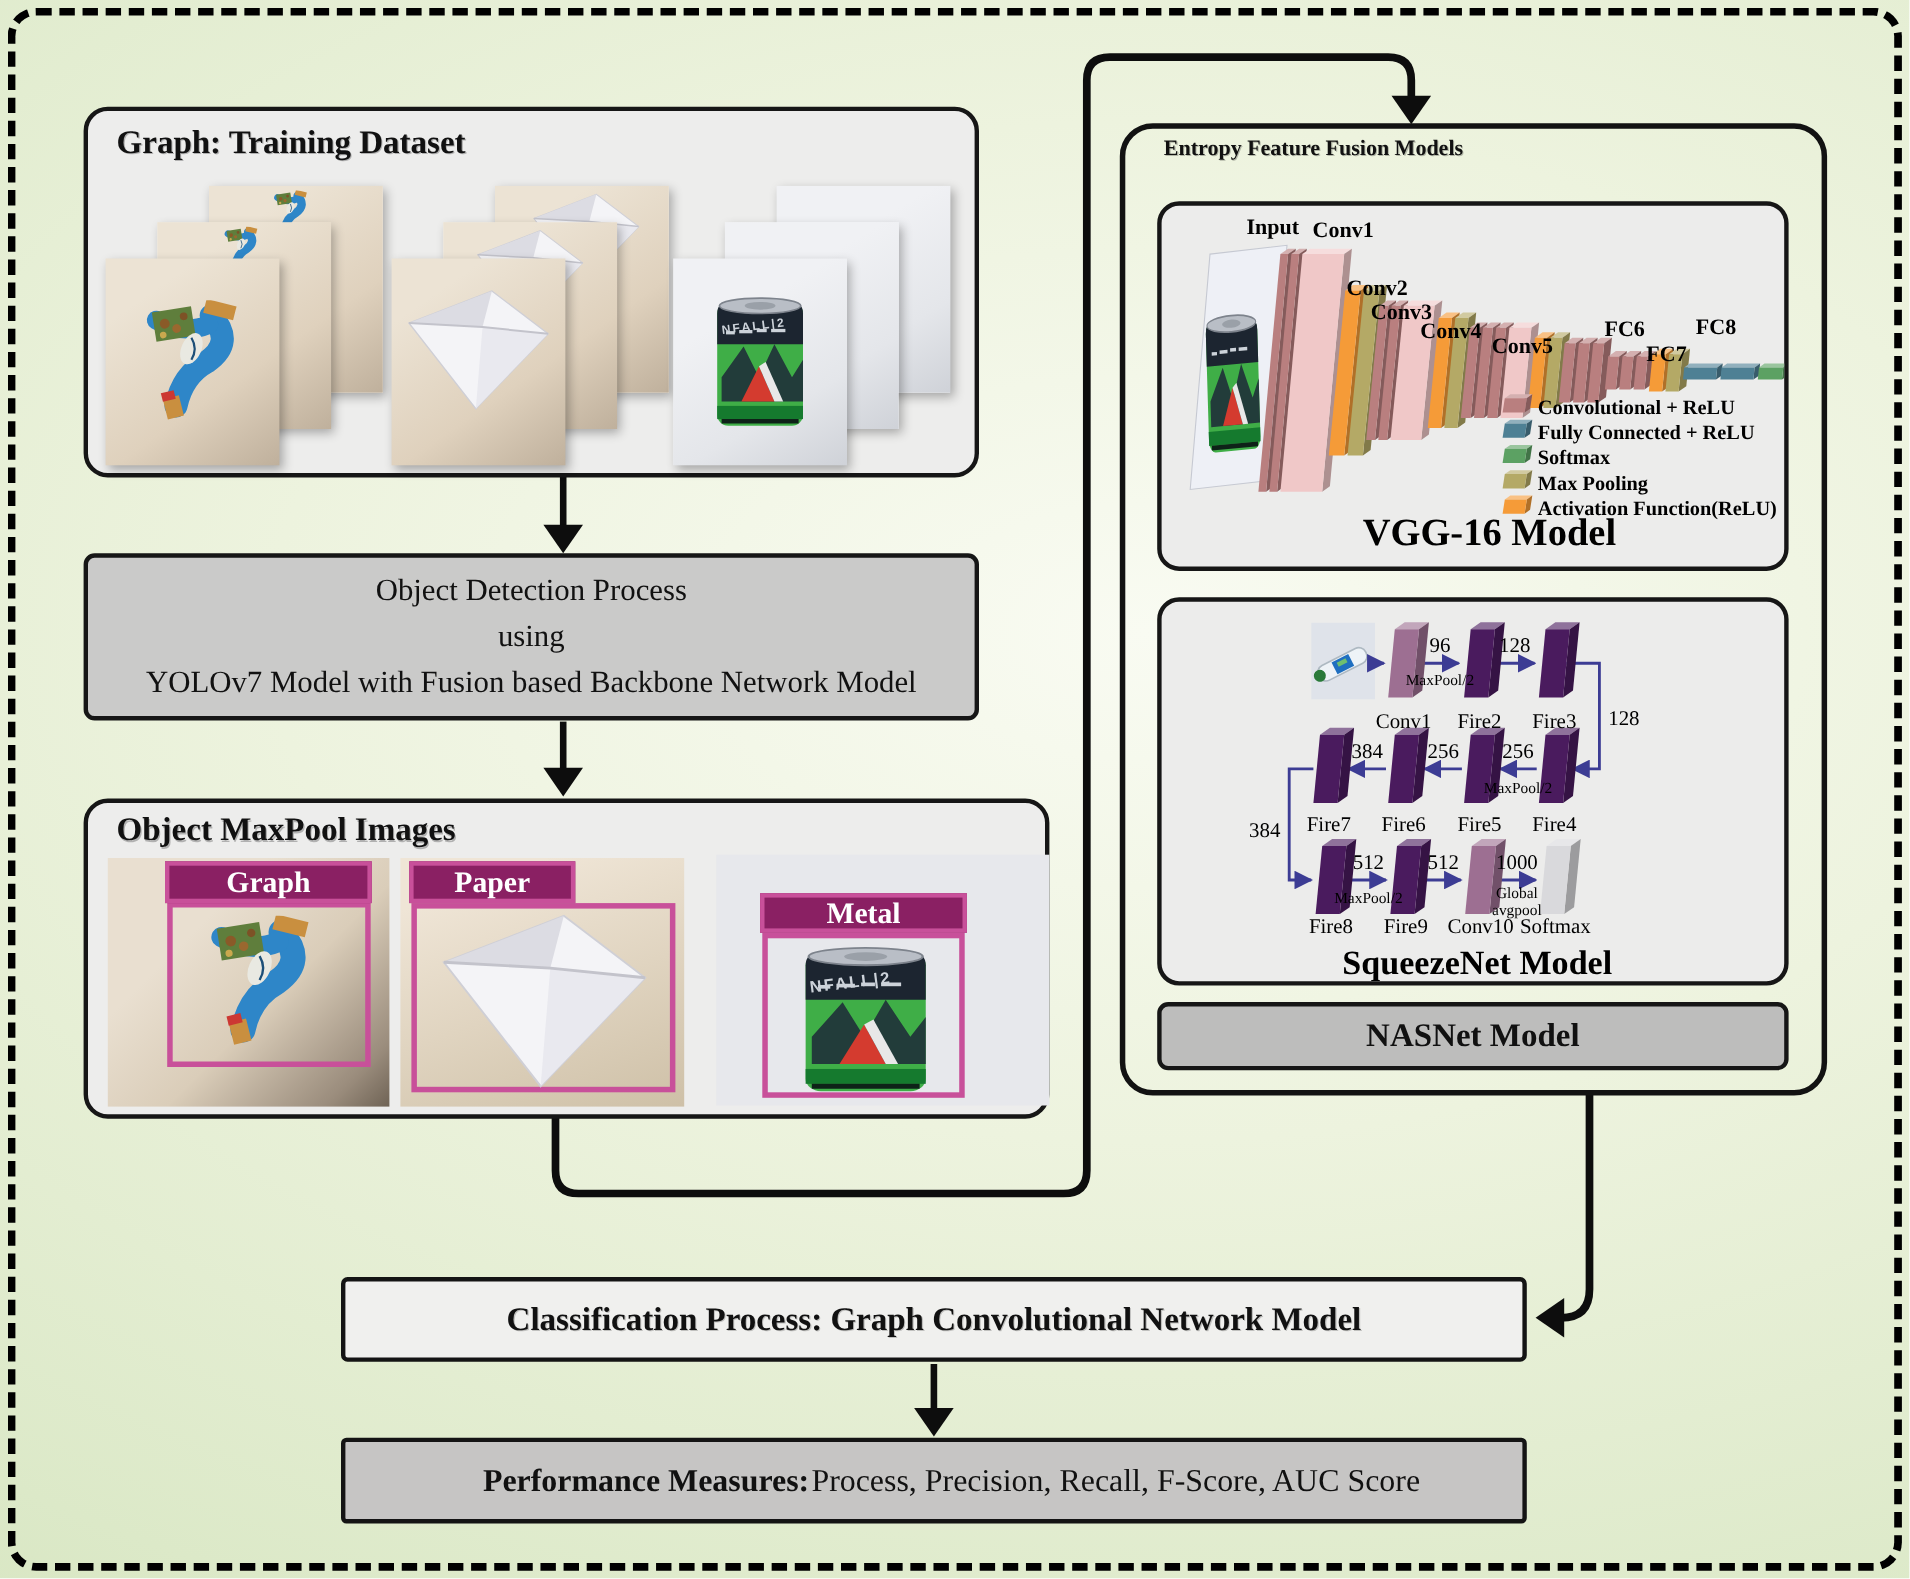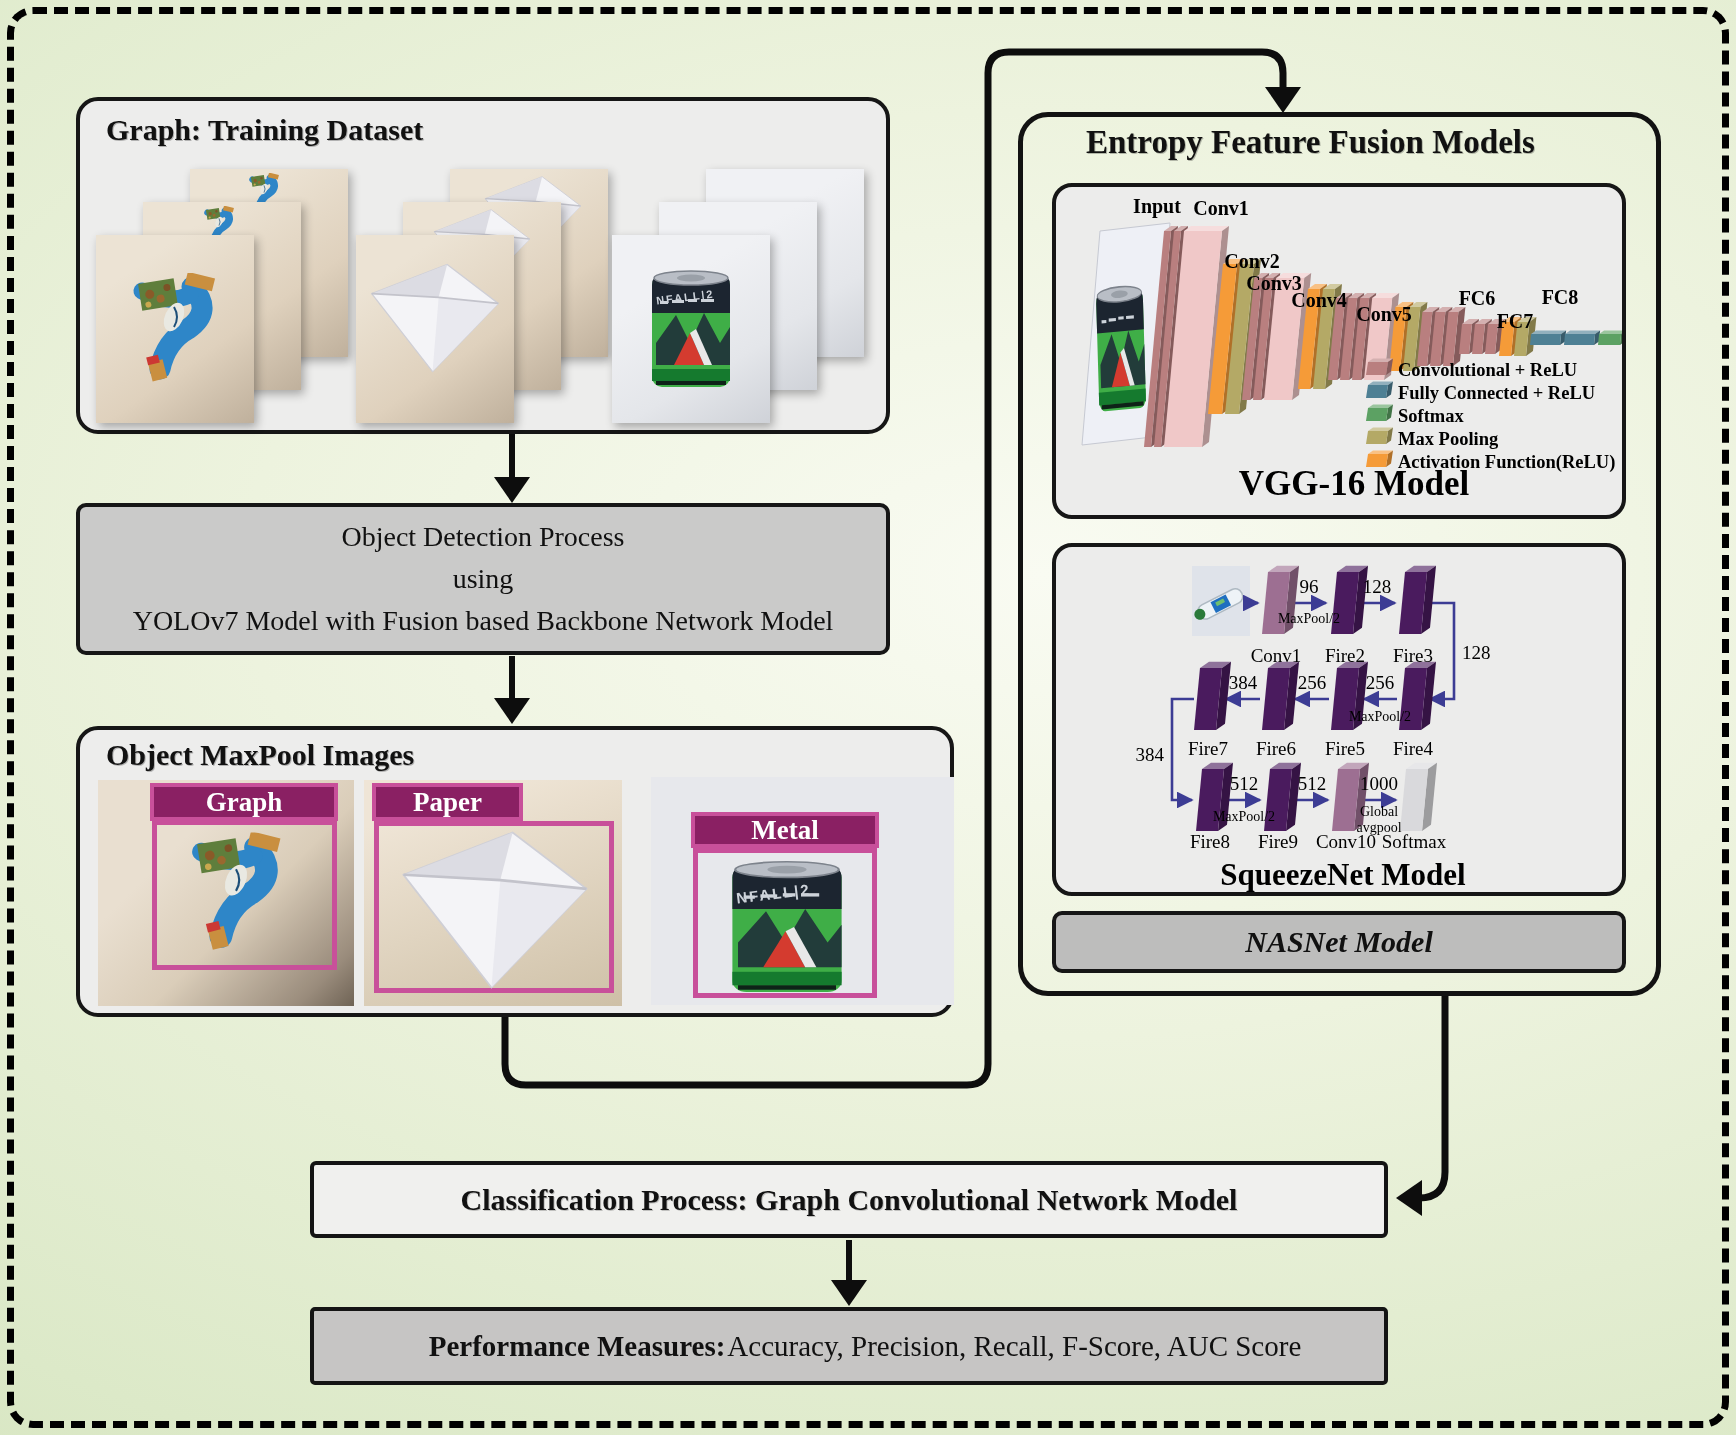--- a/index.html
+++ b/index.html
@@ -34,25 +34,25 @@
   .banner{position:absolute;background:var(--banner-bg);border:4px solid var(--bbox);box-sizing:border-box;
     display:flex;align-items:center;justify-content:center;color:#fff;font-weight:bold;font-size:27px;
     font-family:"Liberation Serif",serif;}
   .bbox{position:absolute;border:5px solid var(--bbox);box-sizing:border-box;}
   .can-text{position:absolute;color:#ccd2d9;font-size:15px;letter-spacing:2px;transform:rotate(-7deg);
     font-family:"Liberation Sans",sans-serif;font-weight:bold;}
 
   
   #entropy-panel{position:absolute;left:1018px;top:112px;width:643px;height:884px;border:5px solid #121212;
     border-radius:30px;box-sizing:border-box;background:transparent;}
-  #entropy-title{position:absolute;left:1058px;top:124px;font-weight:bold;font-size:33px;text-shadow:1px 1px 0 rgba(0,0,0,.25);margin-left:28px;}
+  #entropy-title{position:absolute;left:1058px;top:124px;font-weight:bold;font-size:20px;text-shadow:1px 1px 0 rgba(0,0,0,.25);}
   .modelbox{position:absolute;background:#ececeb;border:4px solid #161616;border-radius:20px;box-sizing:border-box;}
   #nasnet-bar{position:absolute;left:1052px;top:911px;width:574px;height:62px;background:#bdbdbc;border:4px solid #161616;
     border-radius:10px;box-sizing:border-box;display:flex;align-items:center;justify-content:center;
-    font-weight:bold;font-size:30px;font-style:italic;}
+    font-weight:bold;font-size:30px;}
 
   
   #classification-box{position:absolute;left:310px;top:1161px;width:1078px;height:77px;background:#f0f0ee;
     border:4px solid #141414;border-radius:6px;box-sizing:border-box;display:flex;align-items:center;justify-content:center;
     font-weight:bold;font-size:30px;text-shadow:1px 1px 0 rgba(0,0,0,.2);}
   #performance-box{position:absolute;left:310px;top:1307px;width:1078px;height:78px;background:#c6c5c4;
     border:4px solid #141414;border-radius:5px;box-sizing:border-box;display:flex;align-items:center;justify-content:center;
     font-size:29px;padding-left:32px;}
   #performance-box b{margin-right:2px;}
 
@@ -441,16 +441,16 @@
 
   <div id="nasnet-bar">
     <span>NASNet Model</span>
   </div>
 
   <div id="classification-box">
     <span>Classification Process: Graph Convolutional Network Model</span>
   </div>
   <div id="performance-box">
     <b>Performance Measures:</b>
-    <span> Accuracy, Precision, Recall, F-Score, AUC Score</span>
+    <span> Process, Precision, Recall, F-Score, AUC Score</span>
   </div>
 
 </div>
 
 </body></html>

